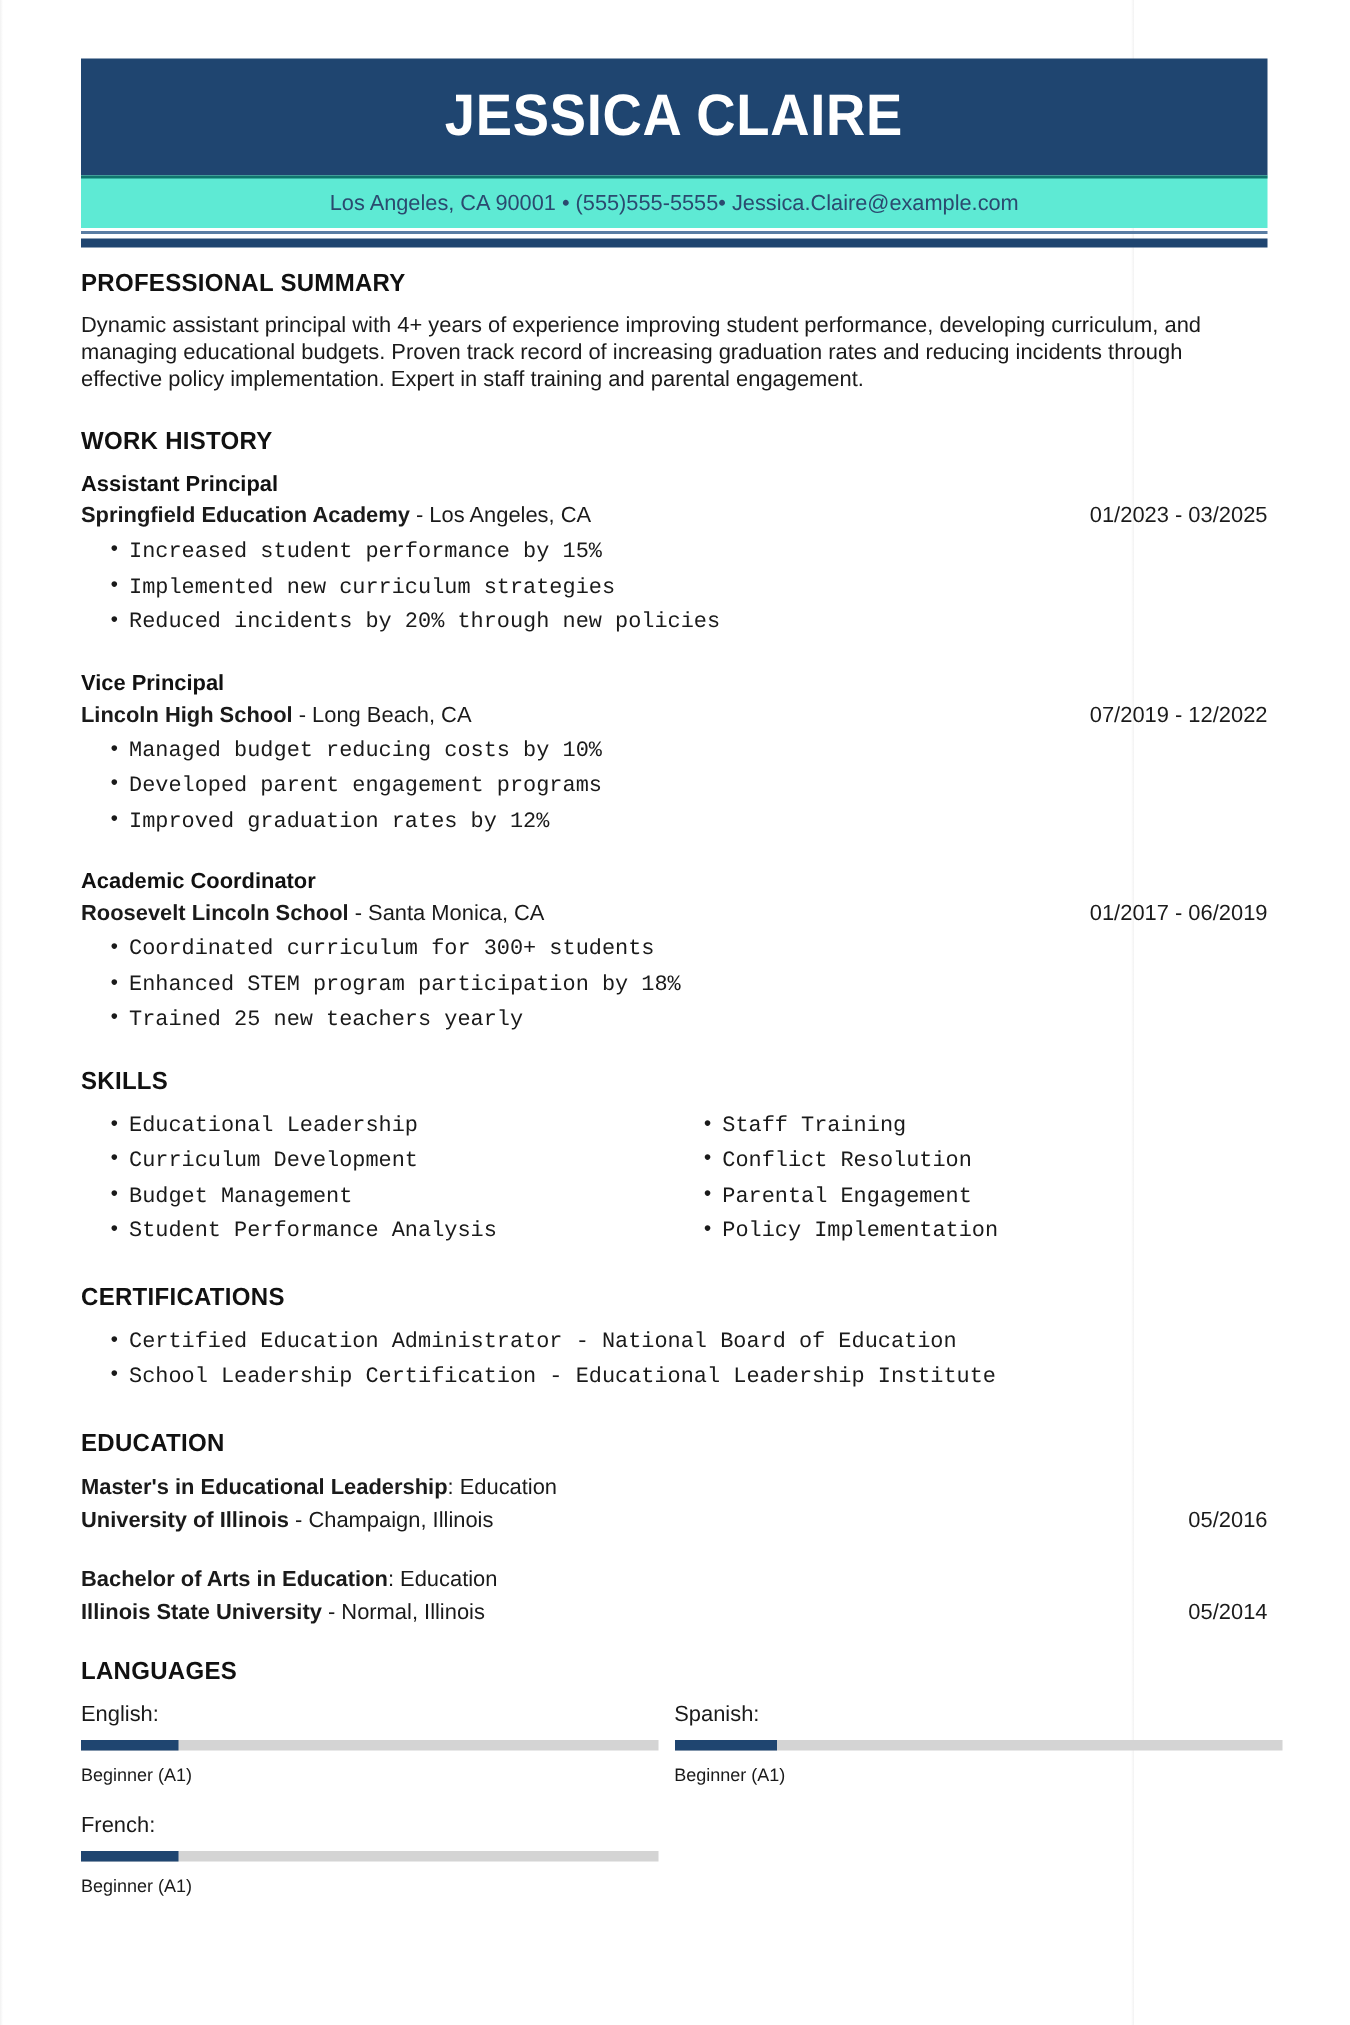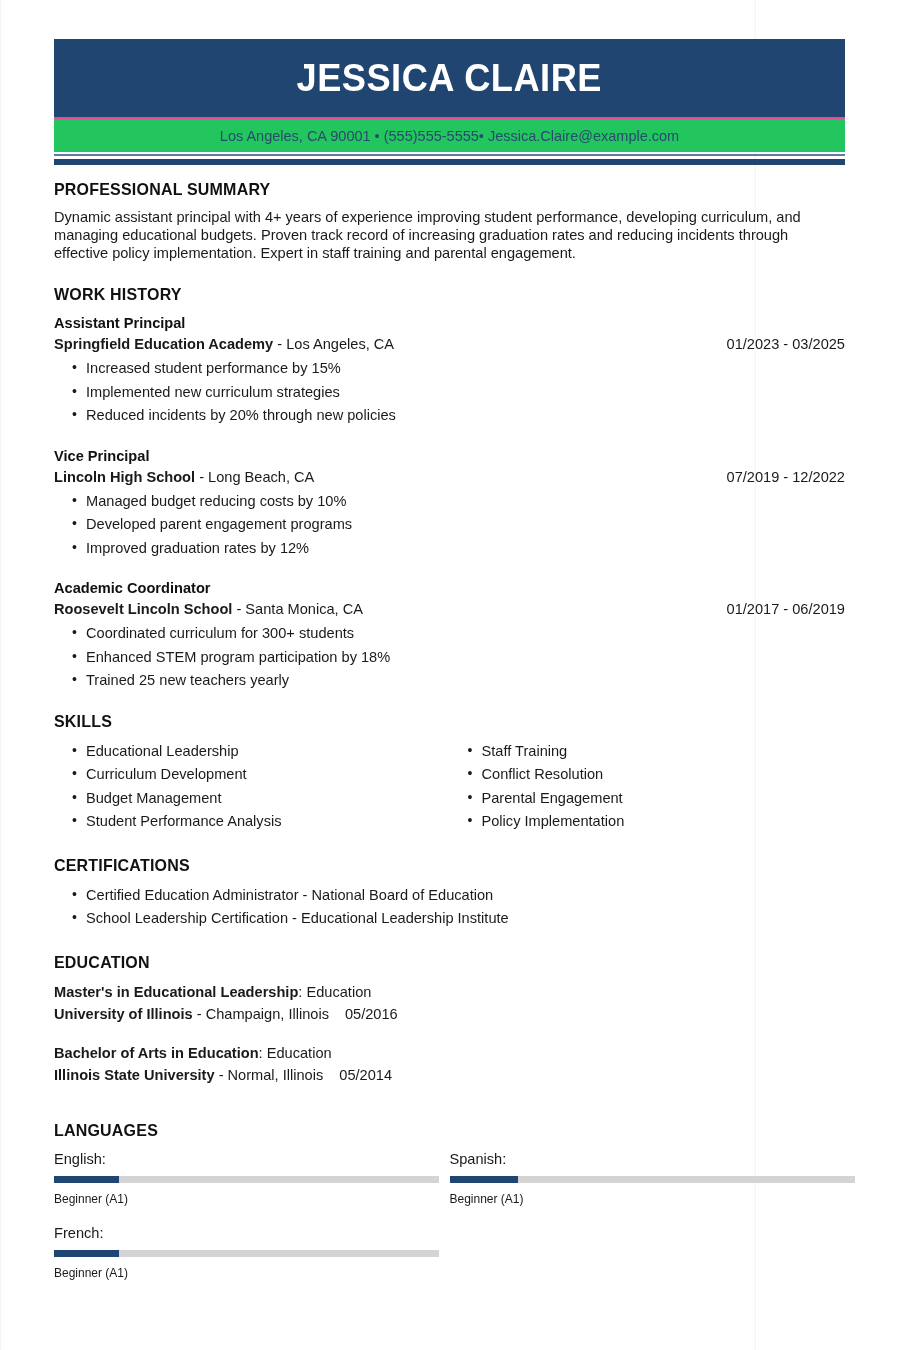--- a/index.html
+++ b/index.html
@@ -48,26 +48,26 @@
   .name-text {
     color: #ffffff;
     font-size: 39px;
     font-weight: bold;
     letter-spacing: 0.5px;
     font-family: "Liberation Sans Narrow", "Liberation Sans", sans-serif;
     transform: scaleX(0.93);
     white-space: nowrap;
   }
   .contact-bar {
-    background: #22c55e;
+    background: #5eead4;
     height: 35px;
     display: flex;
     align-items: center;
     justify-content: center;
-    border-top: 2px solid #ec4899;
+    border-top: 2px solid #0f766e;
   }
   .contact-text {
     color: #2b4a6f;
     font-size: 14.5px;
     white-space: nowrap;
   }
   .rule-thin {
     height: 2px;
     background: #5a7da3;
     margin-top: 2px;
@@ -127,20 +127,21 @@
   .job-dates {
     font-size: 14.6px;
     color: #1a1a1a;
     white-space: nowrap;
     padding-left: 16px;
   }
   ul.bullets {
     list-style: none;
     margin: 2px 0 0 0;
     padding: 0 0 0 32px;
+    font-family: Liberation Mono, monospace;
   }
   ul.bullets li {
     font-size: 14.6px;
     line-height: 23.5px;
     color: #1a1a1a;
     position: relative;
   }
   ul.bullets li::before {
     content: "•";
     position: absolute;
@@ -153,30 +154,30 @@
   
   .skills-grid {
     display: flex;
     gap: 0;
   }
   .skills-col { width: 50%; }
   .skills-col ul.bullets { margin-top: 0; }
 
   
   .edu { margin-bottom: 17px; }
-  .edu:last-child { margin-bottom: 16px; }
+  .edu:last-child { margin-bottom: 0; }
   .edu-degree {
     font-size: 14.6px;
     line-height: 22px;
     color: #1a1a1a;
   }
   .edu-degree b { font-weight: bold; }
   .edu-line {
     display: flex;
-    justify-content: flex-start;
+    justify-content: space-between;
     align-items: baseline;
     line-height: 22px;
   }
   .edu-school { font-size: 14.6px; color: #1a1a1a; }
   .edu-school b { font-weight: bold; }
   .edu-date {
     font-size: 14.6px;
     color: #1a1a1a;
     white-space: nowrap;
     padding-left: 16px;

